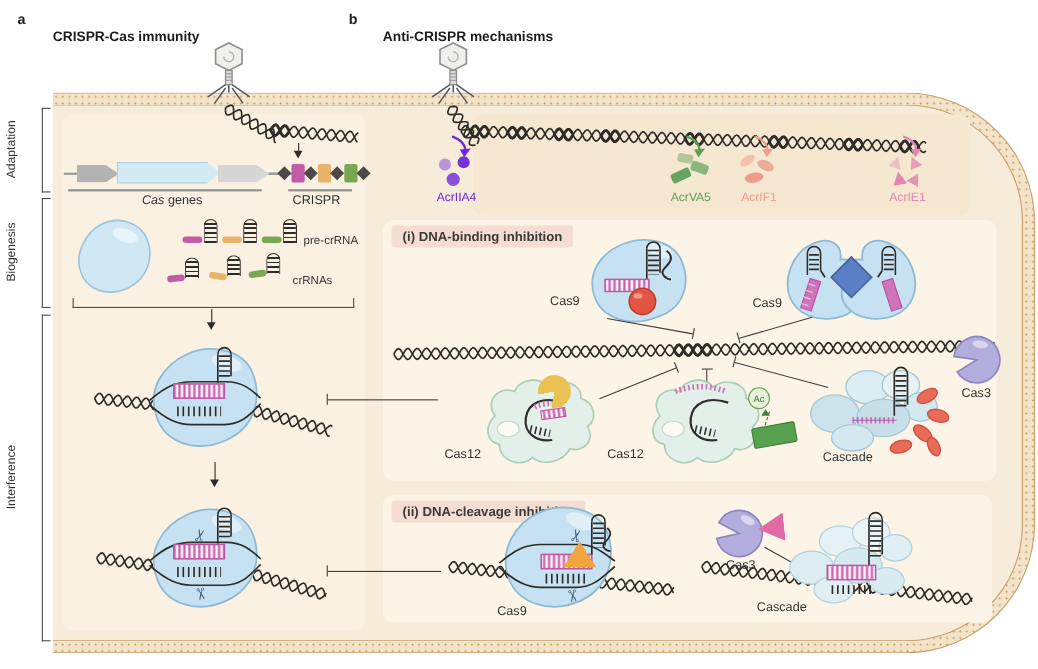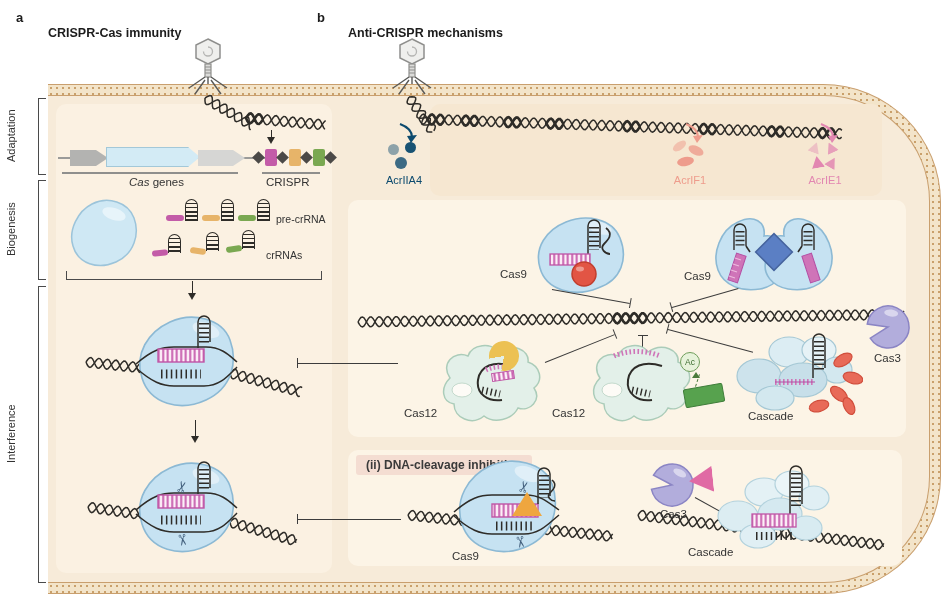--- a/index.html
+++ b/index.html
@@ -266,31 +266,43 @@
     <line x1="76" y1="10" x2="76" y2="30" stroke="#2e2c28" stroke-width="1.5"></line>
     <path d="M64,10 A6,6 0 0 1 76,10" fill="none" stroke="#2e2c28" stroke-width="1.5"></path>
     <line x1="70" y1="11" x2="70" y2="33" stroke="#2e2c28" stroke-width="10" stroke-dasharray="1.5 3"></line>
   </svg>
   <span class="scis" style="left:176px;top:478px;transform:rotate(-75deg);">✂</span>
   <span class="scis" style="left:176px;top:531px;transform:rotate(80deg);">✂</span>
 
   <div class="tbar cl" style="left:298px;top:363px;width:100px;"></div>
   <div class="tbar cl" style="left:298px;top:519px;width:103px;"></div>
 
-  <div class="acr" style="left: 372px; top: 126px; color: #0c4a6e;">
+  <div class="acr" style="left: 383px; top: 126px; color: #6d28d9;">
     <svg class="acr-arrow" width="22" height="20" viewBox="0 0 22 20">
         <path d="M4 1 C12 4 16 9 16 14" stroke="currentColor" stroke-width="2" fill="none"></path>
         <polygon points="11,13 21,12 15,20" fill="currentColor"></polygon>
       </svg>
     <div class="icons">
       <div class="ic circle" style="left:2px;top:4px;width:11px;height:11px;opacity:.45;"></div>
       <div class="ic circle" style="left:19px;top:2px;width:11px;height:11px;opacity:.95;"></div>
       <div class="ic circle" style="left:9px;top:17px;width:12px;height:12px;opacity:.8;"></div>
     </div>
     <div class="acr-label">AcrIIA4</div>
+  </div>
+  <div class="acr" style="left: 596px; top: 126px; color: rgb(93, 159, 88);">
+    <svg class="acr-arrow" width="22" height="20" viewBox="0 0 22 20">
+        <path d="M4 1 C12 4 16 9 16 14" stroke="currentColor" stroke-width="2" fill="none"></path>
+        <polygon points="11,13 21,12 15,20" fill="currentColor"></polygon>
+      </svg>
+    <div class="icons">
+      <div class="ic rect" style="left:6px;top:0;width:14px;height:8px;opacity:.45;transform:rotate(10deg);"></div>
+      <div class="ic rect" style="left:18px;top:8px;width:16px;height:9px;opacity:.7;transform:rotate(20deg);"></div>
+      <div class="ic rect" style="left:0;top:15px;width:18px;height:9px;opacity:.95;transform:rotate(-25deg);"></div>
+    </div>
+    <div class="acr-label">AcrVA5</div>
   </div>
   <div class="acr" style="left: 658px; top: 126px; color: rgb(238, 156, 140);">
     <svg class="acr-arrow" width="22" height="20" viewBox="0 0 22 20">
         <path d="M4 1 C12 4 16 9 16 14" stroke="currentColor" stroke-width="2" fill="none"></path>
         <polygon points="11,13 21,12 15,20" fill="currentColor"></polygon>
       </svg>
     <div class="icons">
       <div class="ic oval" style="left:0;top:2px;width:15px;height:8px;opacity:.5;transform:rotate(-35deg);"></div>
       <div class="ic oval" style="left:16px;top:6px;width:16px;height:9px;opacity:.8;transform:rotate(25deg);"></div>
       <div class="ic oval" style="left:5px;top:17px;width:17px;height:9px;opacity:1;transform:rotate(-10deg);"></div>
@@ -304,20 +316,21 @@
       </svg>
     <div class="icons">
       <div class="ic tri" style="left:2px;top:2px;width:12px;height:11px;opacity:.4;transform:rotate(20deg);"></div>
       <div class="ic tri" style="left:18px;top:2px;width:12px;height:11px;opacity:.75;transform:rotate(-25deg);"></div>
       <div class="ic tri" style="left:4px;top:16px;width:13px;height:12px;opacity:1;transform:rotate(-10deg);"></div>
       <div class="ic tri" style="left:19px;top:17px;width:12px;height:11px;opacity:.85;transform:rotate(30deg);"></div>
     </div>
     <div class="acr-label">AcrIE1</div>
   </div>
 
+  <div class="chip" style="left:356px;top:205px;">(i) DNA-binding inhibition</div>
 
   <svg class="abs" style="left:534px;top:214px;" width="92" height="82" viewBox="0 0 92 82">
     <path d="M32,8 C52,0 78,4 86,24 C94,44 88,66 64,74 C40,84 12,76 6,54 C0,34 12,16 32,8 Z" fill="#c6e2f2" stroke="#8cb9d4" stroke-width="1.6"></path>
     <ellipse cx="66" cy="14" rx="12" ry="6" fill="rgba(255,255,255,0.45)" transform="rotate(18 66 14)"></ellipse>
     <line x1="54" y1="12" x2="54" y2="42" stroke="#2e2c28" stroke-width="1.5"></line>
     <line x1="66" y1="12" x2="66" y2="34" stroke="#2e2c28" stroke-width="1.5"></line>
     <path d="M54,12 A6,6 0 0 1 66,12" fill="none" stroke="#2e2c28" stroke-width="1.5"></path>
     <line x1="60" y1="13" x2="60" y2="36" stroke="#2e2c28" stroke-width="10" stroke-dasharray="1.5 3"></line>
     <path d="M72,14 c8,6 2,12 -2,16 c-5,5 2,10 6,10" fill="none" stroke="#2e2c28" stroke-width="1.8"></path>
     <rect x="16" y="40" width="40" height="11" fill="url(#hatchM)" stroke="#bf55a5" stroke-width="1.3"></rect>

